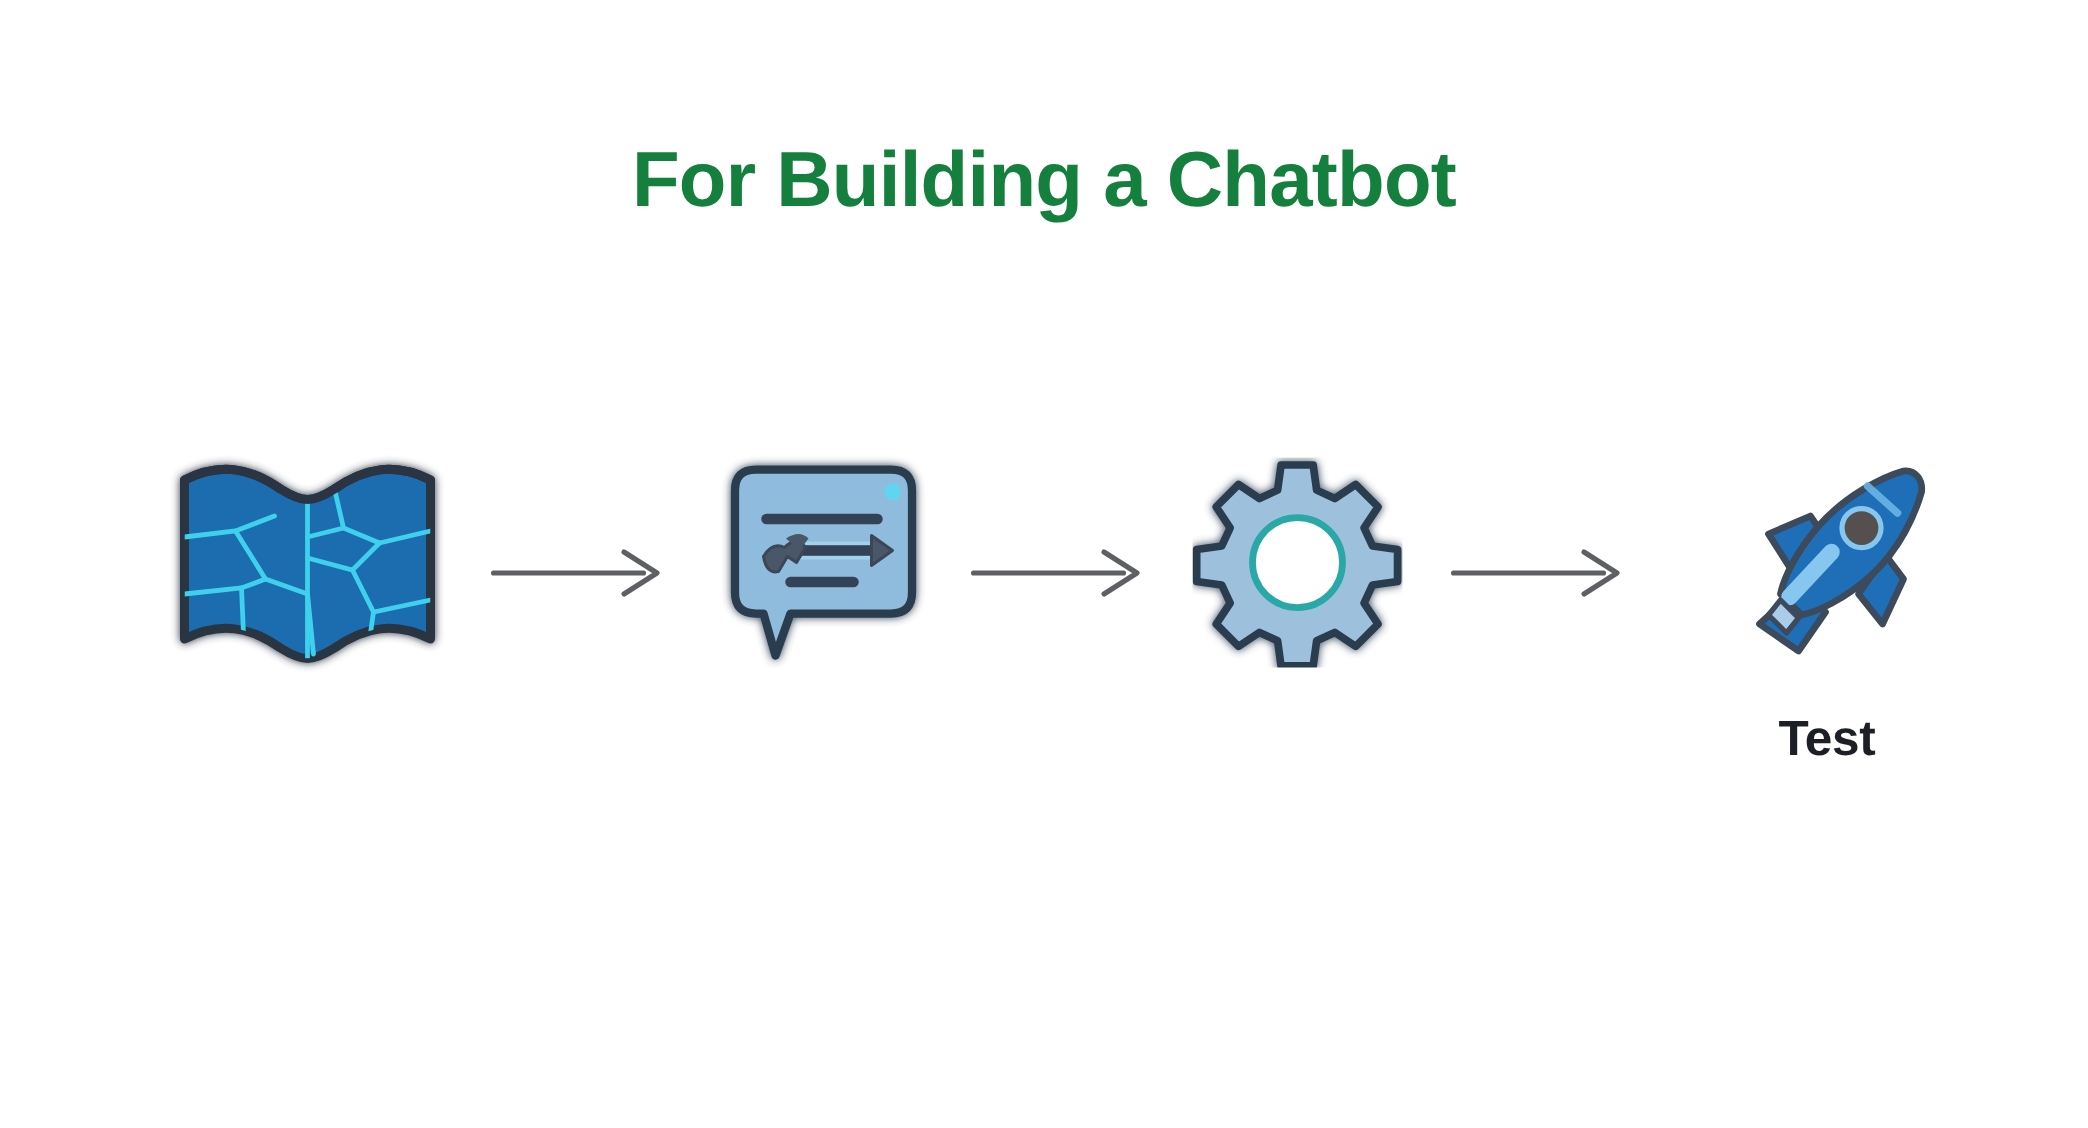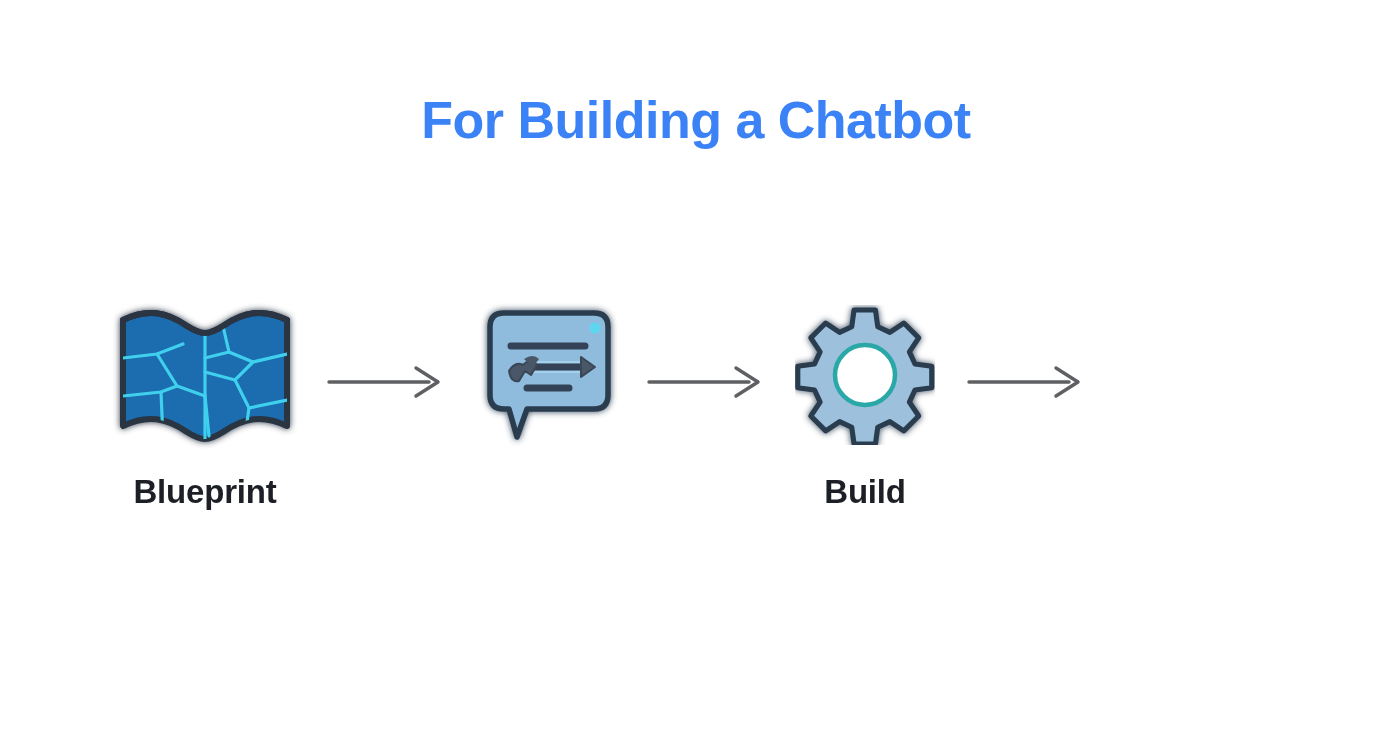--- a/index.html
+++ b/index.html
@@ -23,21 +23,21 @@
   }
   .title {
     position: absolute;
     left: 0;
     top: 88px;
     width: 1392px;
     text-align: center;
     font-size: 52px;
     font-weight: 700;
     letter-spacing: -0.5px;
-    color: #3b82f6;
+    color: #15803d;
     font-family: "Liberation Sans", sans-serif;
     line-height: 64px;
     white-space: nowrap;
   }
   .flow {
     position: absolute;
     left: 0;
     top: 300px;
     width: 1392px;
     height: 240px;
@@ -116,21 +116,20 @@
             <path d="M100,72 L130,80 L148,62"></path>
             <path d="M130,80 L144,108 L182,100"></path>
             <path d="M148,62 L182,54"></path>
             <path d="M118,26 L124,52 L148,62"></path>
             <path d="M144,108 L140,136"></path>
             <path d="M124,52 L100,58"></path>
           </g>
           <path d="M18,20 C42,8 62,12 82,26 C90,31 96,33 100,33 C104,33 110,31 118,26 C138,12 158,8 182,20" fill="none" stroke="#2b3443" stroke-width="6" stroke-linecap="round"></path>
         </svg>
       </div>
-      <div class="step-label">Blueprint</div>
     </div>
 
     <div class="arrow arrow-2">
       <svg width="120" height="40" viewBox="0 0 120 40">
         <path d="M4,20 L104,20" stroke="#5f6063" stroke-width="3.4" fill="none" stroke-linecap="round"></path>
         <path d="M91,6 L113,20 L91,34" stroke="#5f6063" stroke-width="3.4" fill="none" stroke-linecap="round" stroke-linejoin="round"></path>
       </svg>
     </div>
 
     <div class="step step-2">
@@ -168,25 +167,42 @@
         <svg width="140" height="140" viewBox="0 0 140 140">
           <g filter="url(#glowCyan)">
             <path d="M58.5,6 L81.5,6 L84,24 L97,30 L112,20 L128,36 L118,51 L124,64 L142,66.5 L142,89.5
                      L124,92 L118,105 L128,120 L112,136 L97,126 L84,132 L81.5,150 L58.5,150 L56,132
                      L43,126 L28,136 L12,120 L22,105 L16,92 L-2,89.5 L-2,66.5 L16,64 L22,51 L12,36
                      L28,20 L43,30 L56,24 Z" transform="translate(0,-8) scale(0.93) translate(5,8)" fill="#9dc0dd" stroke="#2b3c50" stroke-width="5.5" stroke-linejoin="round"></path>
           </g>
           <circle cx="70" cy="70" r="30" fill="#ffffff" stroke="#2aa8a8" stroke-width="4.5"></circle>
         </svg>
       </div>
-      <div class="step-label">Build</div>
     </div>
 
     <div class="arrow arrow-3">
       <svg width="120" height="40" viewBox="0 0 120 40">
         <path d="M4,20 L104,20" stroke="#5f6063" stroke-width="3.4" fill="none" stroke-linecap="round"></path>
         <path d="M91,6 L113,20 L91,34" stroke="#5f6063" stroke-width="3.4" fill="none" stroke-linecap="round" stroke-linejoin="round"></path>
       </svg>
     </div>
 
+    <div class="step step-4">
+      <div class="step-icon">
+        <svg width="150" height="150" viewBox="0 0 150 150">
+          <g stroke="#3c4a5c" stroke-width="4.5" stroke-linejoin="round" stroke-linecap="round">
+            <path d="M36,56 L64,44 L76,62 L50,78 Z" fill="#1f6fb8"></path>
+            <path d="M96,96 L114,70 L126,86 L112,116 Z" fill="#1f6fb8"></path>
+            <path d="M30,116 L56,92 L74,108 L56,134 Z" fill="#1f6fb8"></path>
+            <path d="M126,14 C112,18 88,30 70,50 C54,68 46,86 44,96 L58,110 C68,108 86,100 104,84
+                     C124,66 134,42 138,28 C139,20 134,13 126,14 Z" fill="#1f6fb8"></path>
+          </g>
+          <circle cx="98" cy="52" r="13" fill="#55504f" stroke="#87c7ef" stroke-width="3.5"></circle>
+          <path d="M102,24 L122,42" stroke="#6fb9e8" stroke-width="5" stroke-linecap="round" opacity="0.85"></path>
+          <path d="M78,68 L50,98" stroke="#87c7ef" stroke-width="11" stroke-linecap="round"></path>
+          <path d="M44,100 L56,112 L48,122 L36,110 Z" fill="#a9cde8" stroke="#3c4a5c" stroke-width="3.5" stroke-linejoin="round"></path>
+        </svg>
+      </div>
+      <div class="step-label">Test</div>
+    </div>
 
   </div>
 </div>
 
 </body></html>

